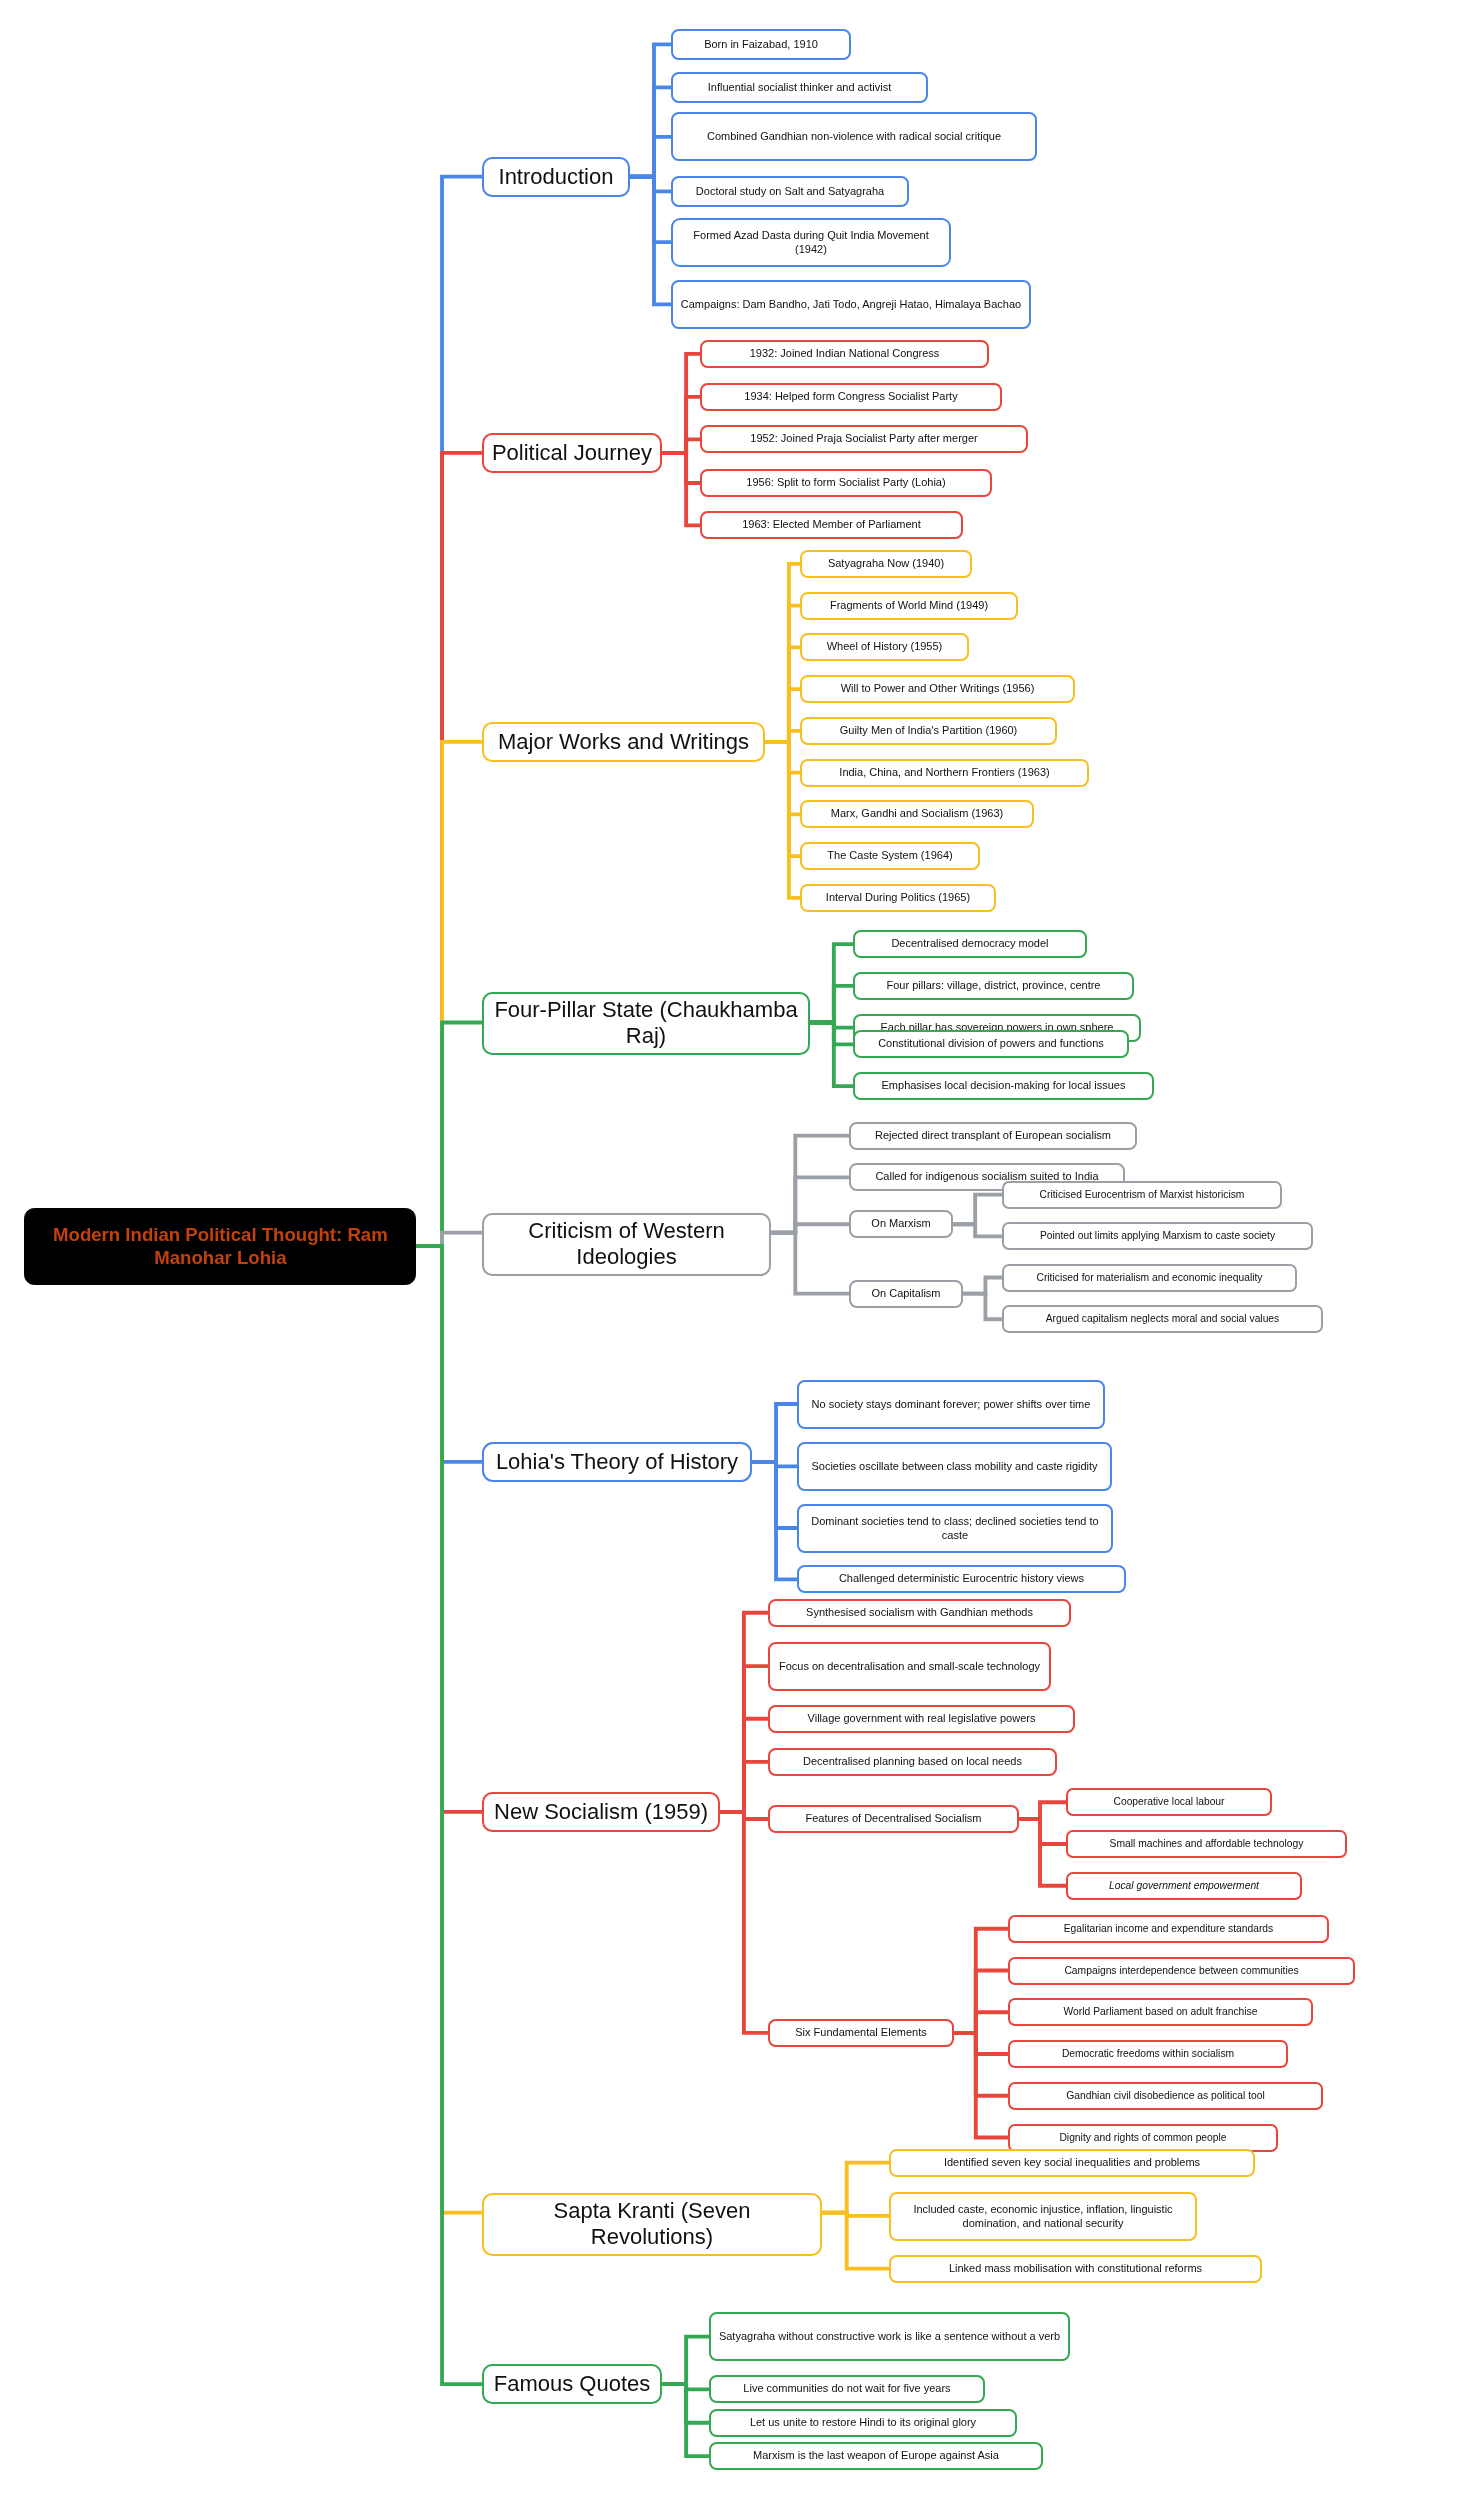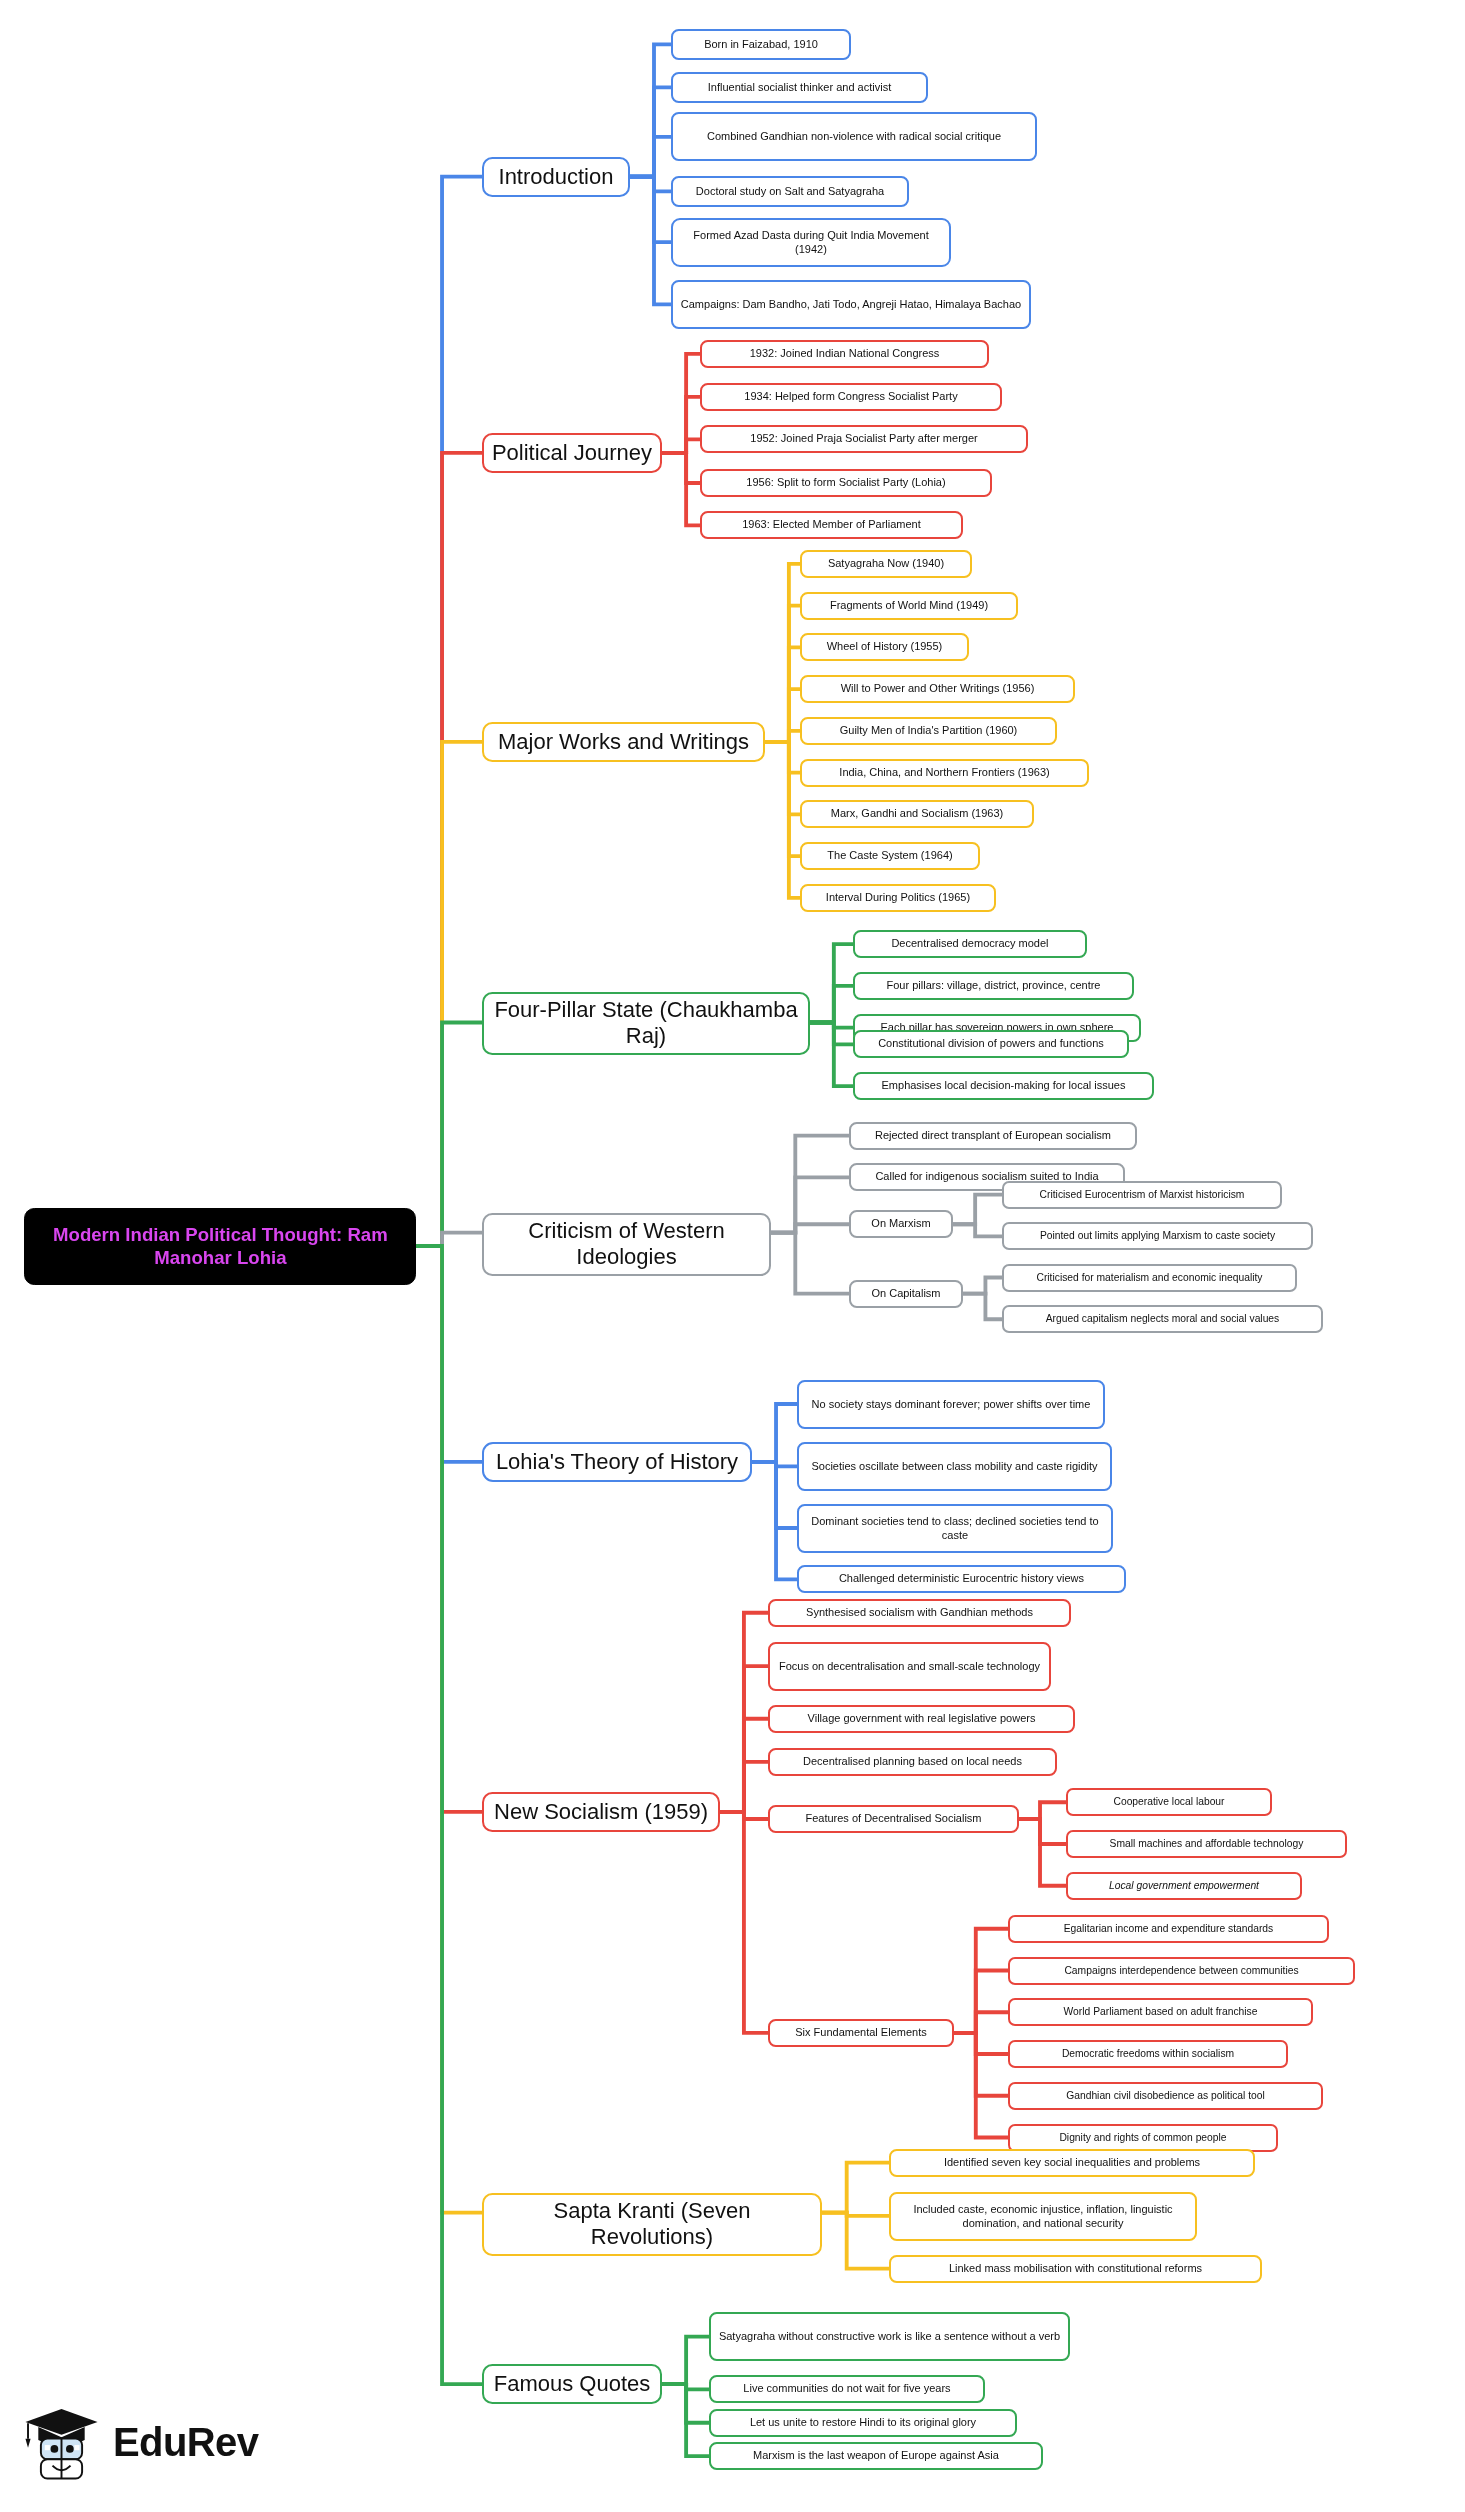--- a/index.html
+++ b/index.html
@@ -19,21 +19,21 @@
     background:#ffffff;
     border-style:solid;
     border-radius:9px;
     color:#111111;
     line-height:1.22;
     padding:2.6px 6.4px;
   }
 
   
   .root {
-    background:#000000; color:#d946ef;
+    background:#000000; color:#c2410c;
     border:1.3px solid #000000;
     font-size:18.6px; font-weight:bold;
     border-radius:10.3px;
     padding:6.4px 9px;
   }
 
   
   .branch { font-size:22px; border-width:2.6px; border-radius:10.3px; }
   
   .leaf { font-size:11px; border-width:2.6px; border-radius:7.7px; }
@@ -184,33 +184,14 @@
       <div class="node leaf" style="left: 889px; top: 2149px; width: 366px; min-height: 28px; border-color: rgb(247, 192, 32);">Identified seven key social inequalities and problems</div>
       <div class="node leaf" style="left: 889px; top: 2192px; width: 308px; min-height: 49px; border-color: rgb(247, 192, 32);">Included caste, economic injustice, inflation, linguistic domination, and national security</div>
       <div class="node leaf" style="left: 889px; top: 2255px; width: 373px; min-height: 28px; border-color: rgb(247, 192, 32);">Linked mass mobilisation with constitutional reforms</div>
       <div class="node branch" style="left: 482px; top: 2364px; width: 180px; min-height: 40px; border-color: rgb(52, 168, 83);">Famous Quotes</div>
       <div class="node leaf" style="left: 709px; top: 2312px; width: 361px; min-height: 49px; border-color: rgb(52, 168, 83);">Satyagraha without constructive work is like a sentence without a verb</div>
       <div class="node leaf" style="left: 709px; top: 2375px; width: 276px; min-height: 28px; border-color: rgb(52, 168, 83);">Live communities do not wait for five years</div>
       <div class="node leaf" style="left: 709px; top: 2409px; width: 308px; min-height: 28px; border-color: rgb(52, 168, 83);">Let us unite to restore Hindi to its original glory</div>
       <div class="node leaf" style="left: 709px; top: 2442px; width: 334px; min-height: 28px; border-color: rgb(52, 168, 83);">Marxism is the last weapon of Europe against Asia</div>
     </div>
 
-  <div id="logo">
-    <div class="mark">
-      <svg viewBox="0 0 132 132" width="85" height="85">
-        <path d="M10 34 L66 14 L122 34 L66 54 Z" fill="#111"></path>
-        <path d="M30 42 L30 62 Q66 80 102 62 L102 42 L66 58 Z" fill="#111"></path>
-        <path d="M14 36 L14 60" stroke="#111" stroke-width="3" fill="none"></path>
-        <path d="M10 60 L18 60 L14 74 Z" fill="#111"></path>
-        <rect x="34" y="60" width="64" height="32" rx="10" fill="#cfe4f5" stroke="#111" stroke-width="3"></rect>
-        <rect x="34" y="92" width="64" height="30" rx="10" fill="#fff" stroke="#111" stroke-width="3"></rect>
-        <line x1="66" y1="58" x2="66" y2="122" stroke="#111" stroke-width="3"></line>
-        <circle cx="55" cy="76" r="6" fill="#111"></circle>
-        <circle cx="79" cy="76" r="6" fill="#111"></circle>
-        <path d="M52 102 Q66 116 80 102" stroke="#111" stroke-width="3" fill="none"></path>
-        <rect x="40" y="70" width="8" height="8" fill="#fff"></rect>
-        <rect x="86" y="70" width="8" height="8" fill="#fff"></rect>
-      </svg>
-    </div>
-    <div class="wordmark">EduRev</div>
-  </div>
 </div>
 
 
 </body></html>

